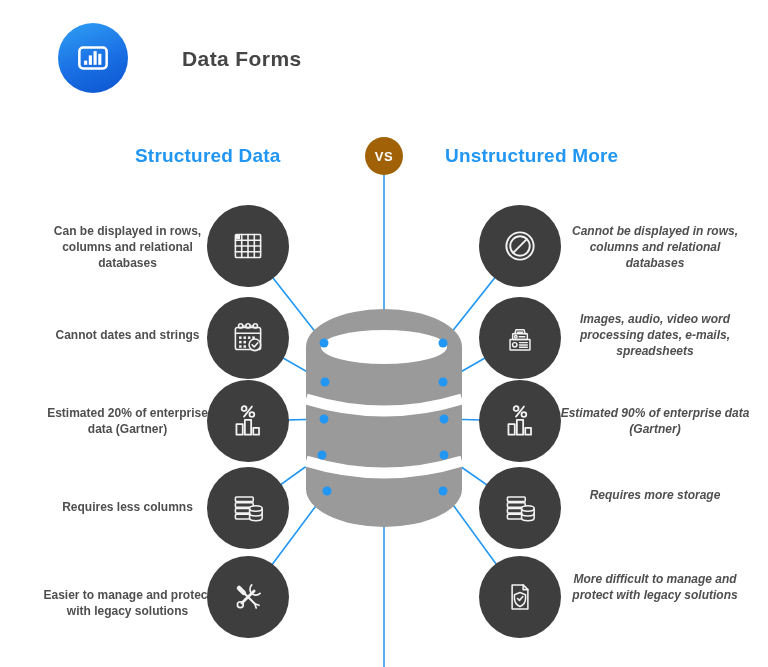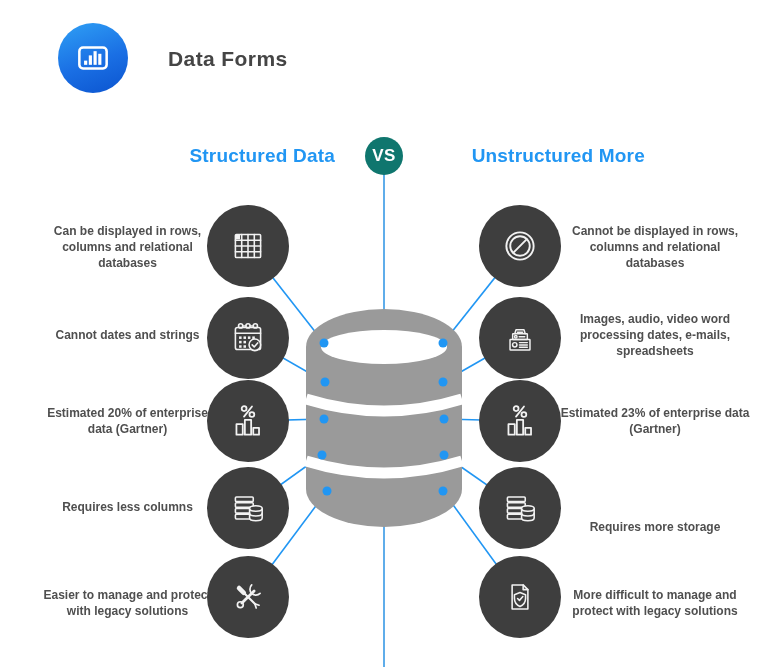--- a/index.html
+++ b/index.html
@@ -9,49 +9,49 @@
     font-family:"Liberation Sans", sans-serif;
   }
   .abs{position:absolute;}
   
   .logo{
     left:58px;top:23px;width:70px;height:70px;border-radius:50%;
     background:linear-gradient(160deg,#2fa0f5 0%,#1a6fe4 55%,#0b54cf 100%);
     display:flex;align-items:center;justify-content:center;
   }
   .page-title{
-    left:168px;top:47px;font-size:21px;font-weight:bold;color:#454545;
+    left:182px;top:47px;font-size:21px;font-weight:bold;color:#454545;
     letter-spacing:0.4px;
   }
   
   .col-title{
-    top:143px;width:200px;height:26px;line-height:26px;text-align:right;
+    top:143px;width:200px;height:26px;line-height:26px;text-align:left;
     font-size:19px;font-weight:bold;color:#2196f3;letter-spacing:0.2px;
   }
   .left-title{left:135px;}
   .right-title{left:445px;}
   .vs-badge{
     left:365px;top:137px;width:38px;height:38px;border-radius:50%;
-    background:#0f766e;color:#ffffff;font-size:17px;font-weight:bold;
+    background:#a16207;color:#ffffff;font-size:13px;font-weight:bold;
     display:flex;align-items:center;justify-content:center;letter-spacing:0.5px;
   }
   
   .canvas{left:0;top:0;width:768px;height:667px;}
   
   .item-circle{
     width:82px;height:82px;border-radius:50%;background:#3e3e3e;
     display:flex;align-items:center;justify-content:center;
   }
   .text-block{
     height:80px;display:flex;align-items:center;justify-content:center;
     text-align:center;font-size:12px;font-weight:600;color:#4f4f4f;
     line-height:1.32;
   }
   .text-left{left:35px;width:185px;}
-  .text-right{left:560px;width:190px;}
+  .text-right{left:560px;width:190px;font-style:italic;}
   svg.icon{display:block;}
 </style>
 </head>
 <body>
 
 <svg class="abs canvas" width="768" height="667" viewBox="0 0 768 667">
 
   <line x1="384" y1="174" x2="384" y2="667" stroke="#5fadea" stroke-width="2"></line>
 
   <g stroke="#2196f3" stroke-width="1.6">
@@ -106,23 +106,23 @@
 <div class="abs col-title right-title">Unstructured More</div>
 
 <div class="abs text-block text-left" style="top:208px">Can be displayed in rows, columns and relational databases</div>
 <div class="abs text-block text-left" style="top:296px">Cannot dates and strings</div>
 <div class="abs text-block text-left" style="top:382px">Estimated 20% of enterprise data (Gartner)</div>
 <div class="abs text-block text-left" style="top:468px">Requires less columns</div>
 <div class="abs text-block text-left" style="top:564px">Easier to manage and protect with legacy solutions</div>
 
 <div class="abs text-block text-right" style="top:208px">Cannot be displayed in rows, columns and relational databases</div>
 <div class="abs text-block text-right" style="top:296px">Images, audio, video word processing dates, e-mails, spreadsheets</div>
-<div class="abs text-block text-right" style="top:382px">Estimated 23% of enterprise data (Gartner)</div>
-<div class="abs text-block text-right" style="top:488px">Requires more storage</div>
-<div class="abs text-block text-right" style="top:564px">More difficult to manage and protect with legacy solutions</div>
+<div class="abs text-block text-right" style="top:382px">Estimated 90% of enterprise data (Gartner)</div>
+<div class="abs text-block text-right" style="top:456px">Requires more storage</div>
+<div class="abs text-block text-right" style="top:548px">More difficult to manage and protect with legacy solutions</div>
 
 <div class="abs item-circle" style="left:207px;top:205px">
   <svg class="icon" width="42" height="42" viewBox="0 0 40 40" fill="none" stroke="#f2f2f2" stroke-width="1.5" stroke-linecap="round" stroke-linejoin="round">
     <rect x="8" y="9" width="24" height="22" rx="1"></rect>
     <line x1="8" y1="14.5" x2="32" y2="14.5"></line>
     <line x1="8" y1="20" x2="32" y2="20"></line>
     <line x1="8" y1="25.5" x2="32" y2="25.5"></line>
     <line x1="14" y1="9" x2="14" y2="31"></line>
     <line x1="20" y1="9" x2="20" y2="31"></line>
     <line x1="26" y1="9" x2="26" y2="31"></line>

